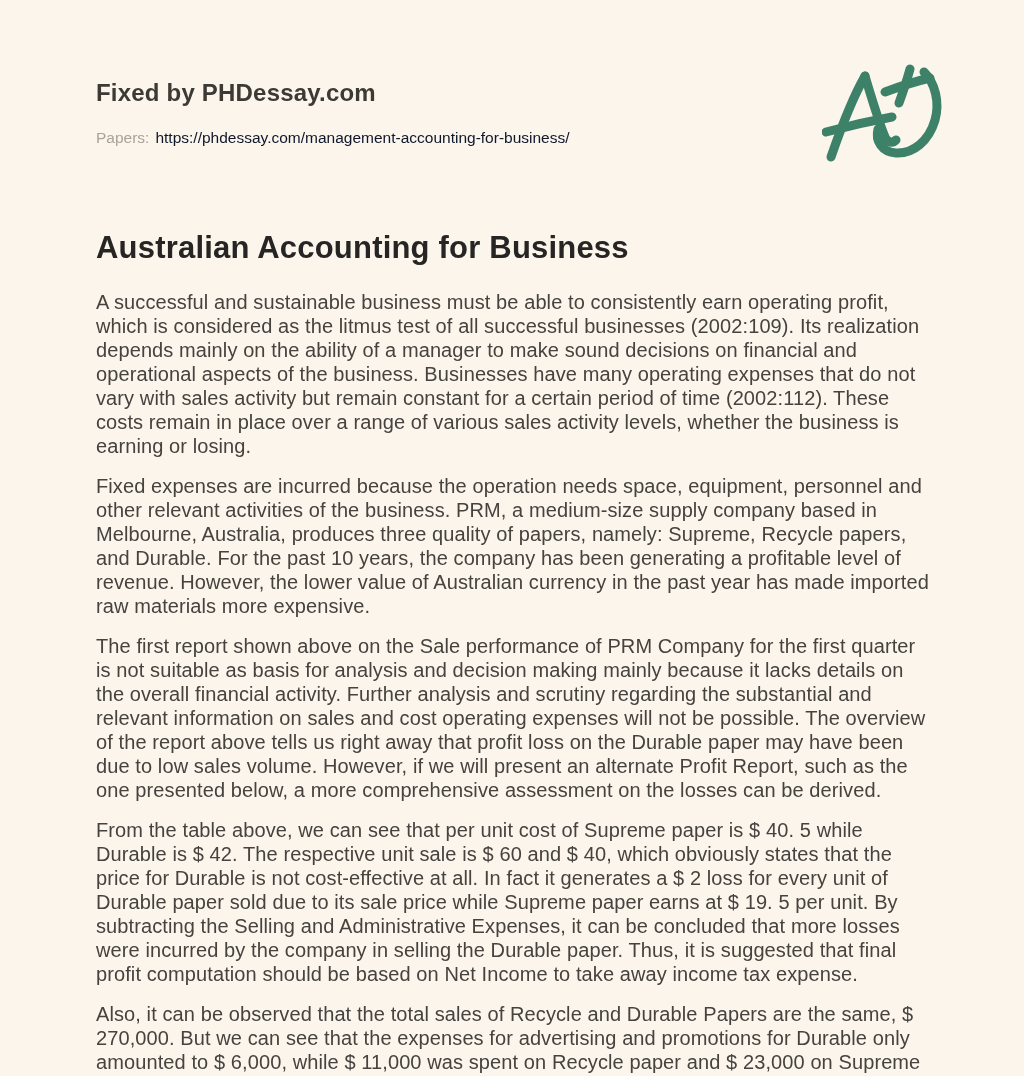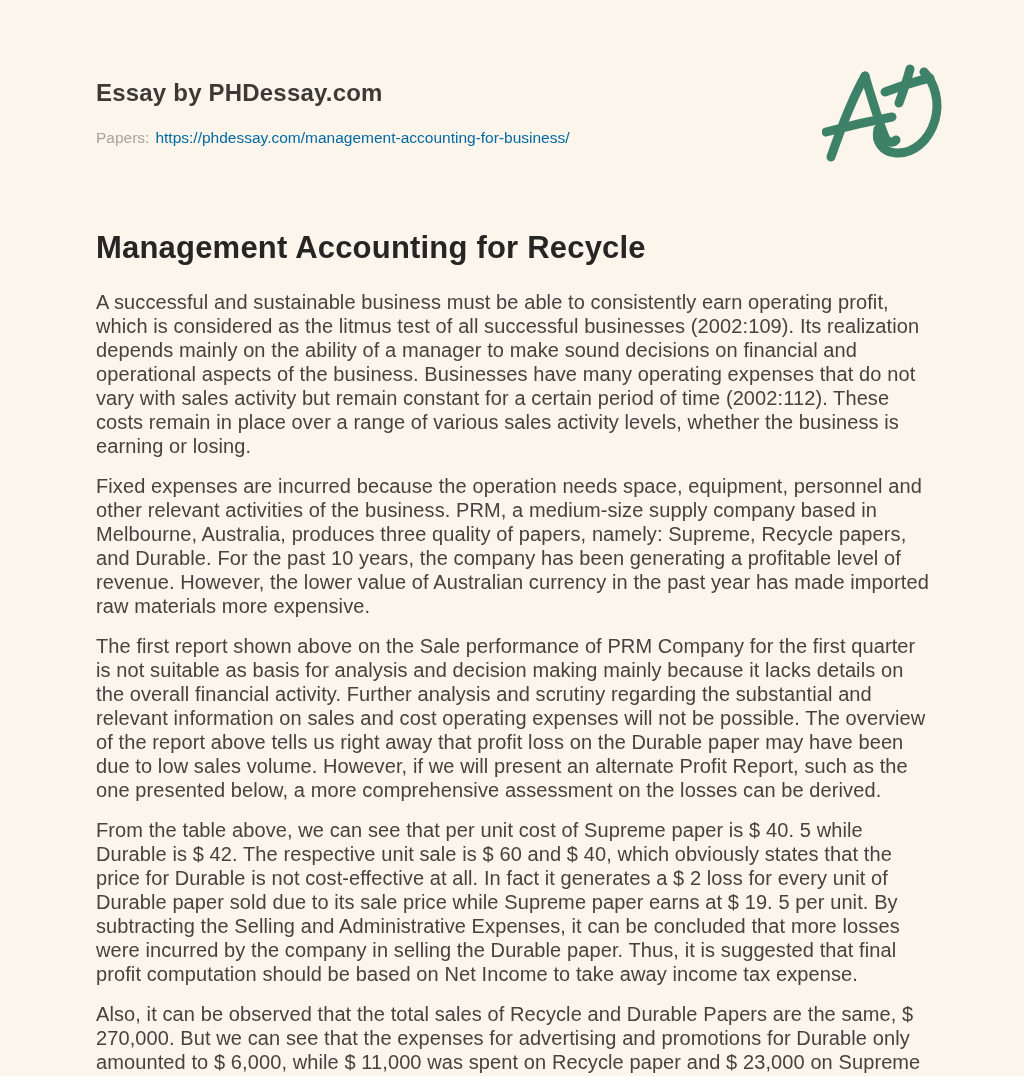--- a/index.html
+++ b/index.html
@@ -34,21 +34,21 @@
   .source-line {
     margin-top: 20px;
     font-size: 15.5px;
     line-height: 20px;
   }
   .source-label {
     color: #a9a399;
     margin-right: 6px;
   }
   .source-link {
-    color: #0369a1;
+    color: #0f172a;
     text-decoration: none;
     cursor: pointer;
   }
   .logo {
     position: absolute;
     top: -14px;
     right: -26px;
     width: 132px;
     height: 104px;
   }
@@ -77,21 +77,21 @@
     letter-spacing: 0.1px;
   }
 </style>
 </head>
 <body>
 
 <div class="page">
 
   <header class="page-header">
     <div class="header-left">
-      <div class="header-title">Essay by PHDessay.com</div>
+      <div class="header-title">Fixed by PHDessay.com</div>
       <div class="source-line">
         <span class="source-label">Papers:</span><a class="source-link">https://phdessay.com/management-accounting-for-business/</a>
       </div>
     </div>
 
     <div class="logo">
       <svg viewBox="0 0 132 104" fill="none" xmlns="http://www.w3.org/2000/svg">
         <g stroke="#3d8168" stroke-width="9" stroke-linecap="round" fill="none">
 
           <path d="M 9 93 C 19 64, 31 33, 43 12"></path>
@@ -103,21 +103,21 @@
           <path d="M 88 5 C 85 16, 81 28, 77 39"></path>
 
           <path d="M 63 28 C 79 22, 95 17, 108 14"></path>
 
           <path d="M 102 8 C 113 19, 118 38, 113 56 C 107 77, 91 90, 74 89 C 60 88, 53 77, 56 65"></path>
         </g>
       </svg>
     </div>
   </header>
 
-  <h1 class="essay-title">Management Accounting for Recycle</h1>
+  <h1 class="essay-title">Australian Accounting for Business</h1>
 
   <main class="essay-body" id="essay-body">
       <p>A successful and sustainable business must be able to consistently earn operating profit, which is considered as the litmus test of all successful businesses (2002:109). Its realization depends mainly on the ability of a manager to make sound decisions on financial and operational aspects of the business. Businesses have many operating expenses that do not vary with sales activity but remain constant for a certain period of time (2002:112). These costs remain in place over a range of various sales activity levels, whether the business is earning or losing.</p>
       <p>Fixed expenses are incurred because the operation needs space, equipment, personnel and other relevant activities of the business. PRM, a medium-size supply company based in Melbourne, Australia, produces three quality of papers, namely: Supreme, Recycle papers, and Durable. For the past 10 years, the company has been generating a profitable level of revenue. However, the lower value of Australian currency in the past year has made imported raw materials more expensive.</p>
       <p>The first report shown above on the Sale performance of PRM Company for the first quarter is not suitable as basis for analysis and decision making mainly because it lacks details on the overall financial activity. Further analysis and scrutiny regarding the substantial and relevant information on sales and cost operating expenses will not be possible. The overview of the report above tells us right away that profit loss on the Durable paper may have been due to low sales volume. However, if we will present an alternate Profit Report, such as the one presented below, a more comprehensive assessment on the losses can be derived.</p>
       <p>From the table above, we can see that per unit cost of Supreme paper is $ 40. 5 while Durable is $ 42. The respective unit sale is $ 60 and $ 40, which obviously states that the price for Durable is not cost-effective at all. In fact it generates a $ 2 loss for every unit of Durable paper sold due to its sale price while Supreme paper earns at $ 19. 5 per unit. By subtracting the Selling and Administrative Expenses, it can be concluded that more losses were incurred by the company in selling the Durable paper. Thus, it is suggested that final profit computation should be based on Net Income to take away income tax expense.</p>
       <p>Also, it can be observed that the total sales of Recycle and Durable Papers are the same, $ 270,000. But we can see that the expenses for advertising and promotions for Durable only amounted to $ 6,000, while $ 11,000 was spent on Recycle paper and $ 23,000 on Supreme paper. This is another factor that should be considered for profit assessment because heavy advertising can bring volume and market share to a high level (2001: 340). If the general manager, Diana Button has implemented her proposed course of action in addressing the losses, it will not have been the wisest action.</p>
     </main>
 
 </div>

